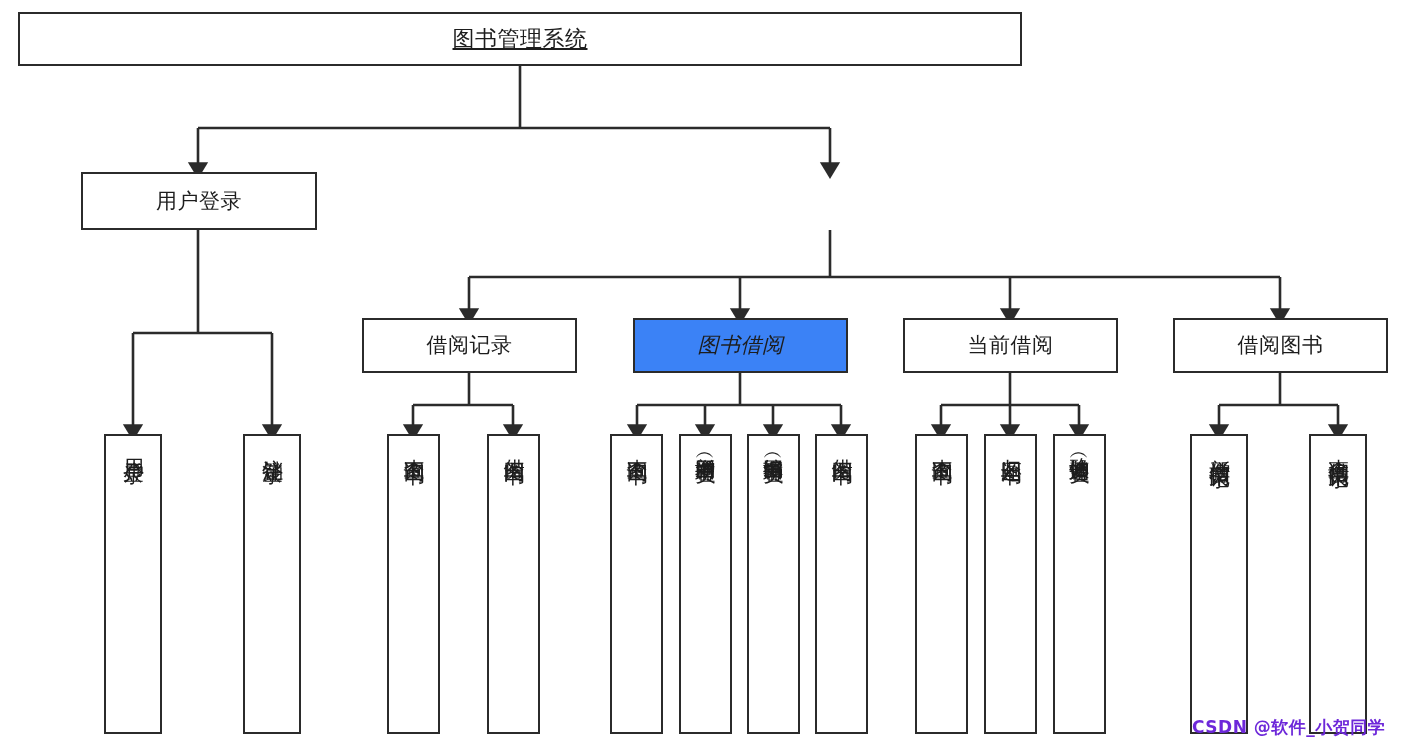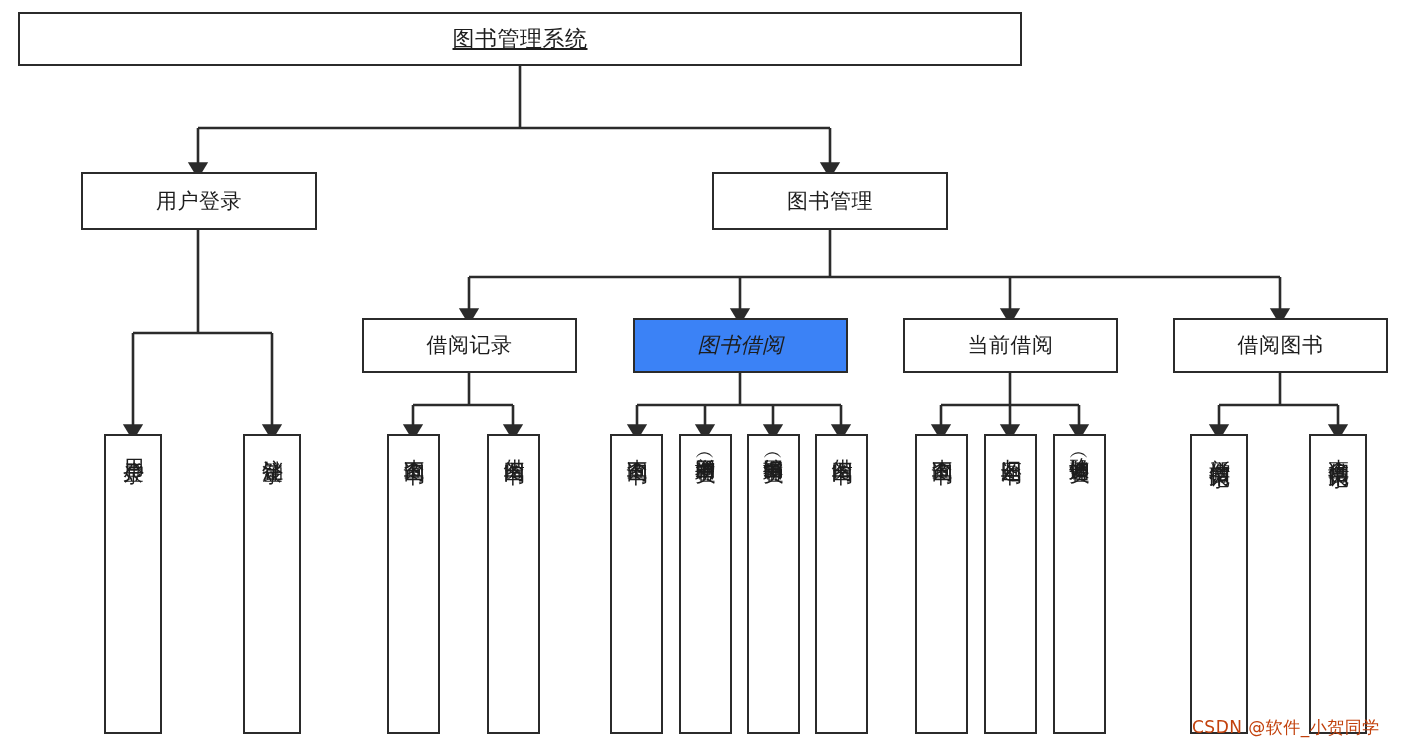--- a/index.html
+++ b/index.html
@@ -133,23 +133,20 @@
     </g>
   </svg>
 
   <div class="node horiz root" style="left: 18px; top: 12px; width: 1004px; height: 54px; border-color: rgb(43, 43, 43); background: rgb(255, 255, 255); color: rgb(29, 29, 29); text-decoration: underline;">
     <span class="node-label">图书管理系统</span>
   </div>
 
   <div class="node horiz" style="left: 81px; top: 172px; width: 236px; height: 58px; border-color: rgb(43, 43, 43); background: rgb(255, 255, 255); color: rgb(29, 29, 29);">
     <span class="node-label">用户登录</span>
   </div>
-  <div class="node horiz" style="left: 712px; top: 172px; width: 236px; height: 58px; border-color: rgb(43, 43, 43); background: rgb(255, 255, 255); color: rgb(29, 29, 29);">
-    <span class="node-label">图书管理</span>
-  </div>
 
   <div class="node horiz" style="left: 362px; top: 318px; width: 215px; height: 55px; border-color: rgb(43, 43, 43); background: rgb(255, 255, 255); color: rgb(29, 29, 29);">
     <span class="node-label">借阅记录</span>
   </div>
   <div class="node horiz" style="left: 633px; top: 318px; width: 215px; height: 55px; border-color: rgb(43, 43, 43); background: #3b82f6; color: rgb(29, 29, 29); font-style: italic;">
     <span class="node-label">图书借阅</span>
   </div>
   <div class="node horiz" style="left: 903px; top: 318px; width: 215px; height: 55px; border-color: rgb(43, 43, 43); background: rgb(255, 255, 255); color: rgb(29, 29, 29);">
     <span class="node-label">当前借阅</span>
   </div>
@@ -190,15 +187,15 @@
   <div class="node vert tall" style="left: 1053px; top: 434px; width: 53px; height: 300px; border-color: rgb(43, 43, 43); background: rgb(255, 255, 255); color: rgb(29, 29, 29);">
     <span class="node-label">确认归还（管理员）</span>
   </div>
   <div class="node vert" style="left: 1190px; top: 434px; width: 58px; height: 300px; border-color: rgb(43, 43, 43); background: rgb(255, 255, 255); color: rgb(29, 29, 29);">
     <span class="node-label">新增借阅记录</span>
   </div>
   <div class="node vert" style="left: 1309px; top: 434px; width: 58px; height: 300px; border-color: rgb(43, 43, 43); background: rgb(255, 255, 255); color: rgb(29, 29, 29);">
     <span class="node-label">查询借阅记录</span>
   </div>
 
-  <div class="watermark" style="left: 1192px; top: 716px; color: #c2410c;">CSDN @软件_小贺同学</div>
+  <div class="watermark" style="left: 1192px; top: 716px; color: #6d28d9; font-weight: bold;">CSDN @软件_小贺同学</div>
 
 </div>
 
 </body></html>

